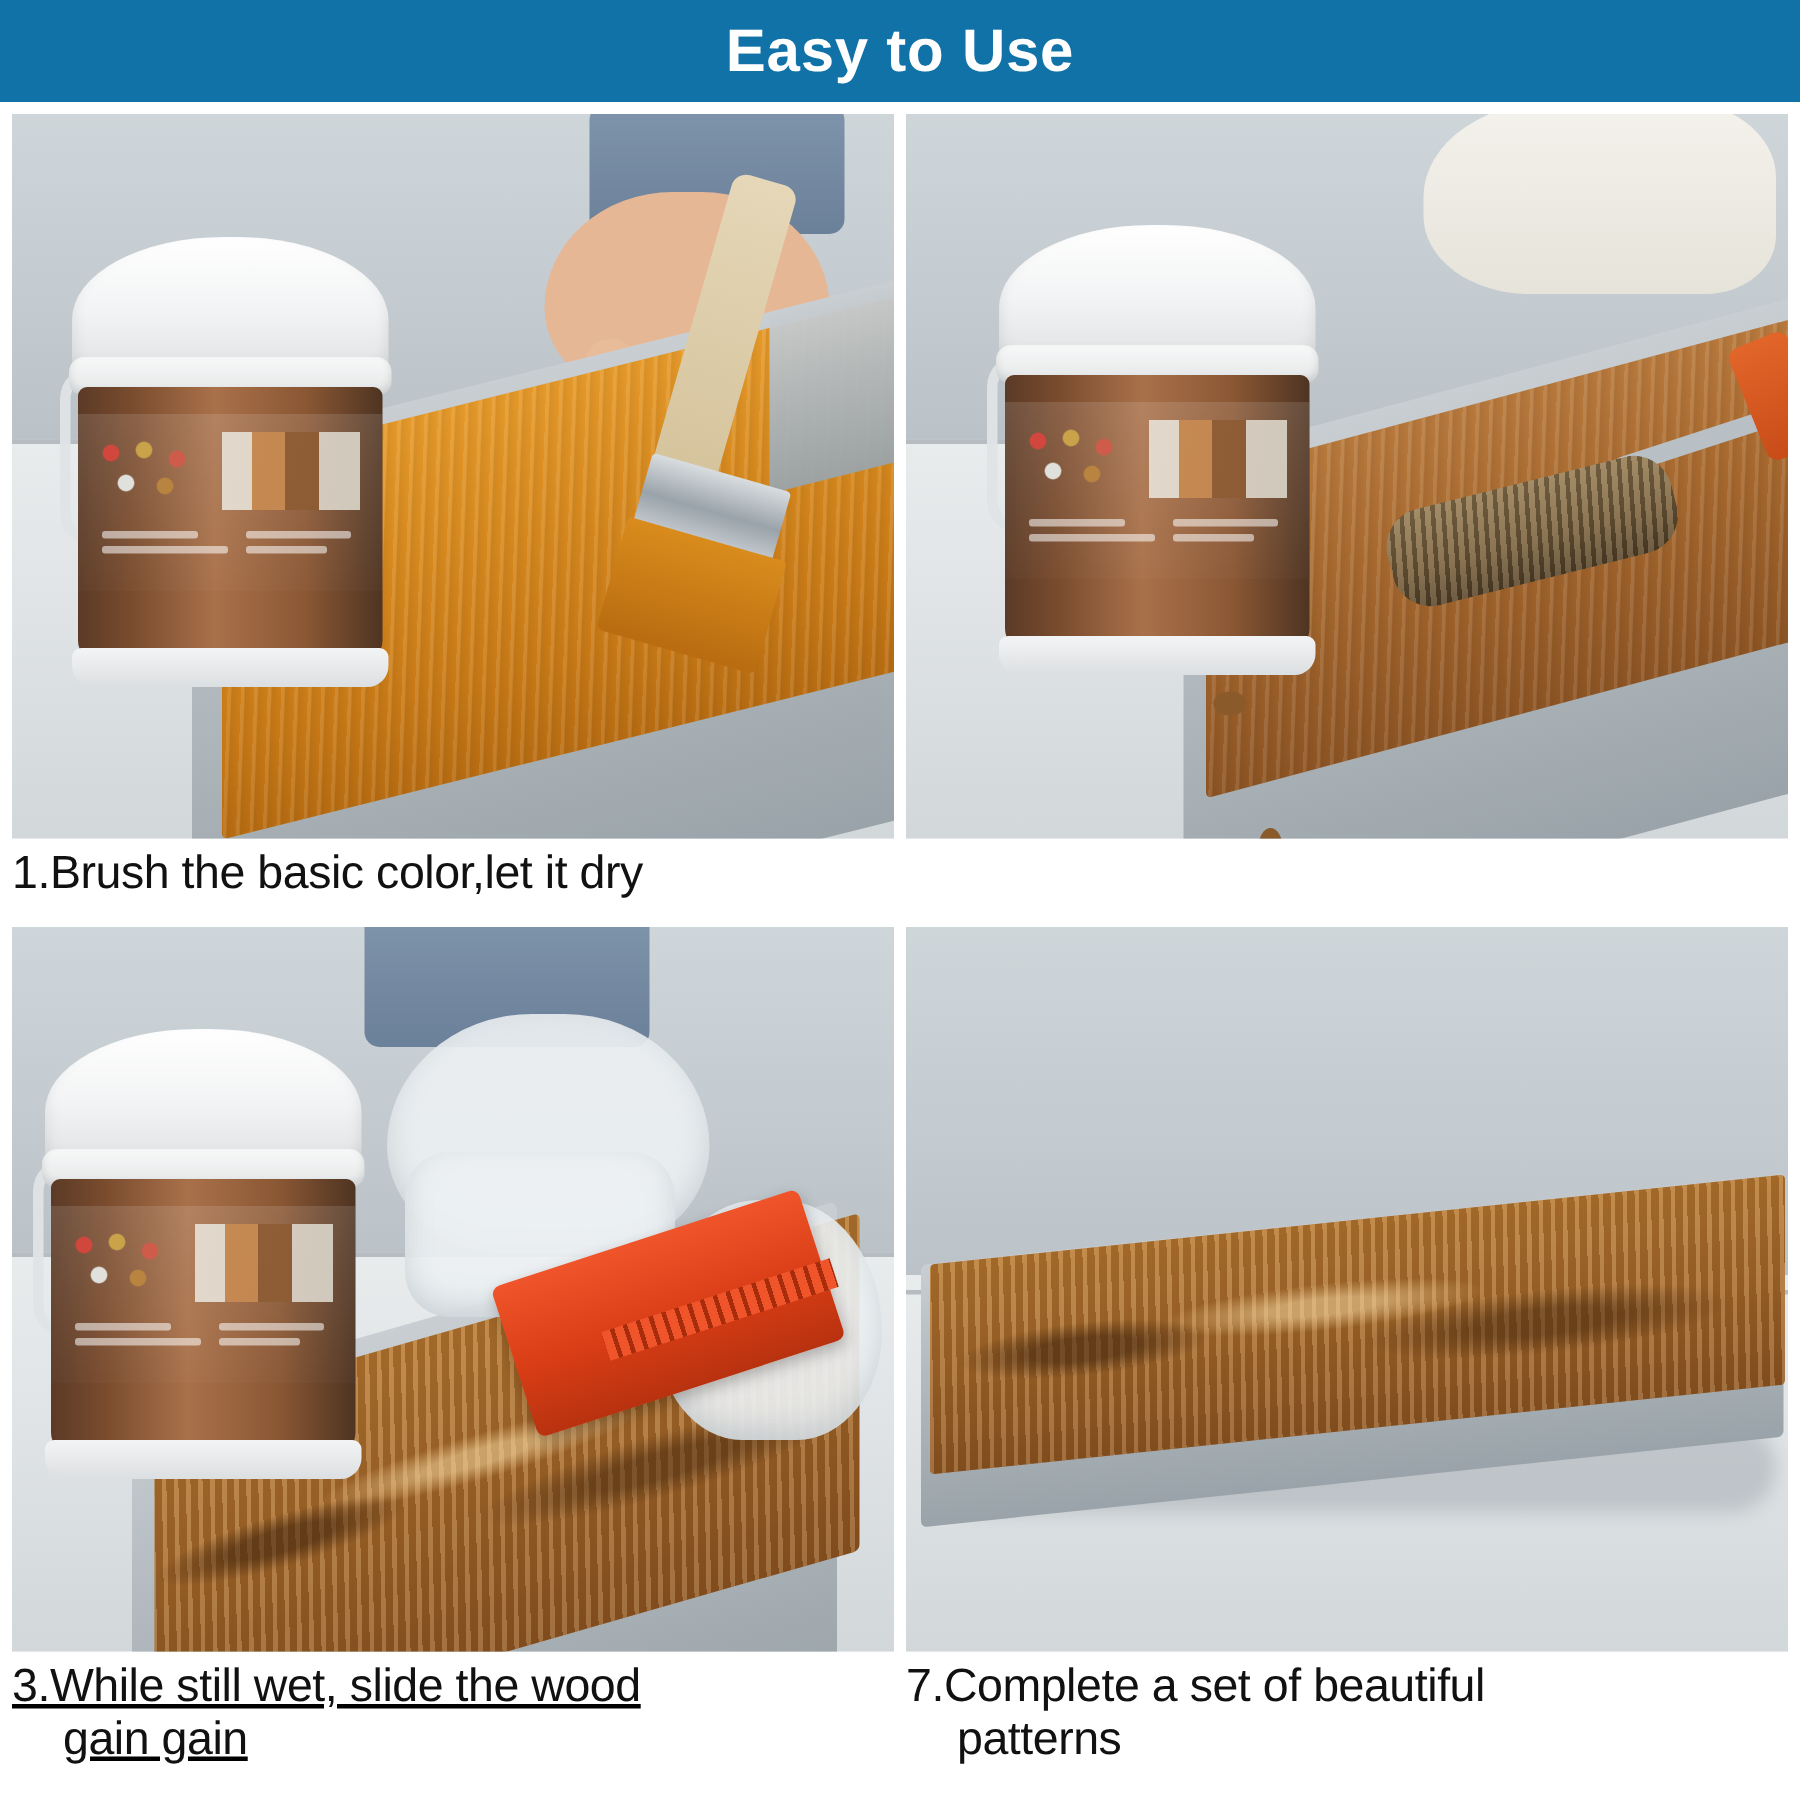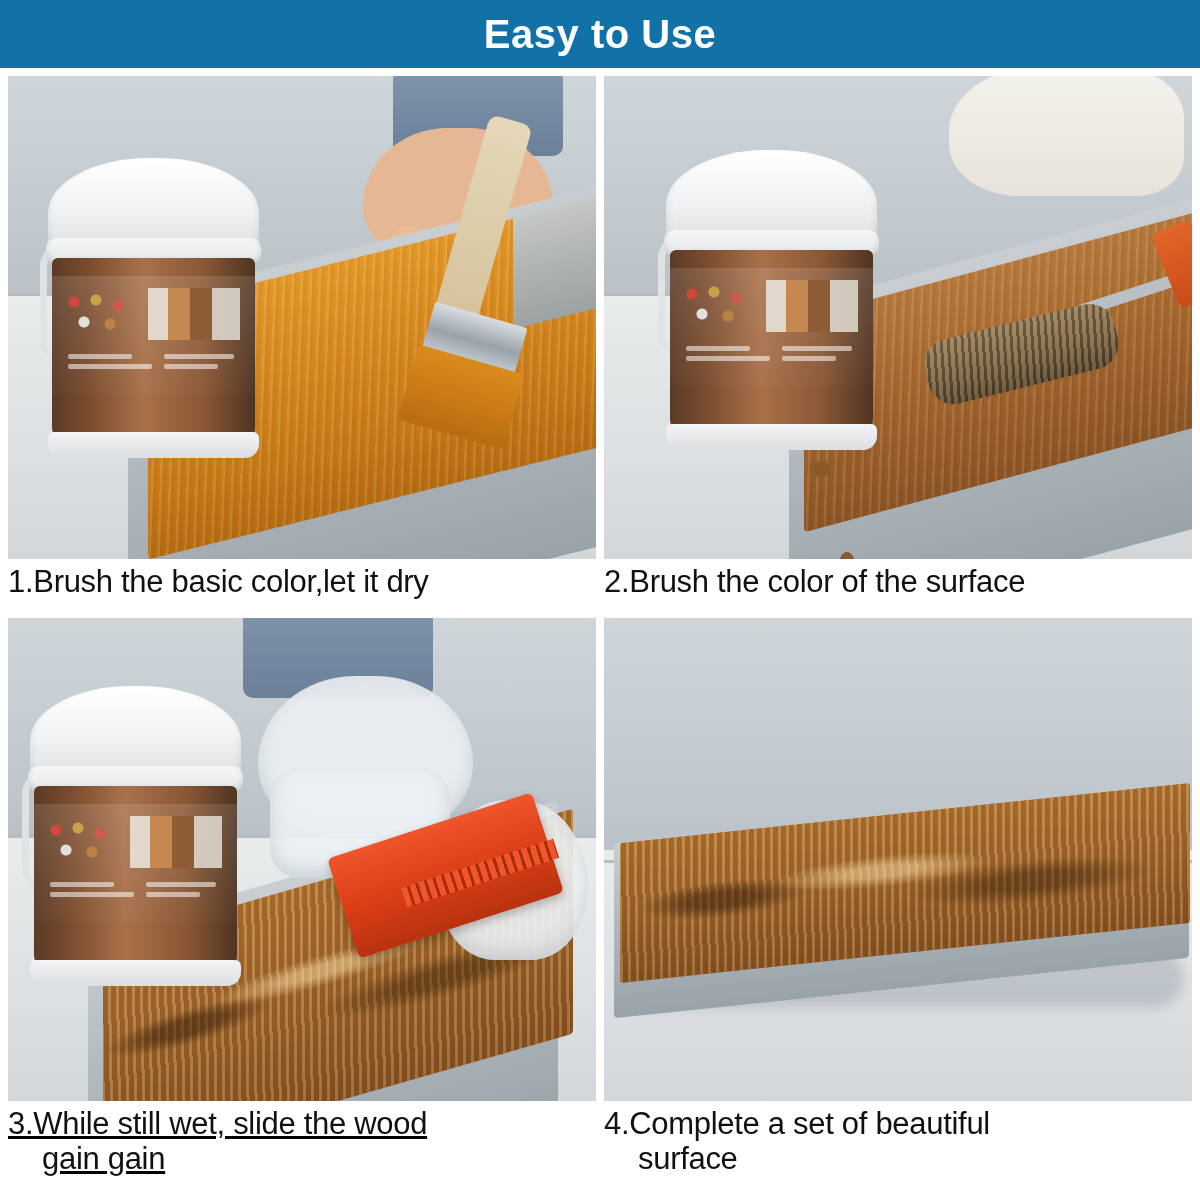--- a/index.html
+++ b/index.html
@@ -400,23 +400,20 @@
             <div class="dots"></div>
             <div class="swatch"></div>
             <div class="txtline" style="left:16px;top:96px;width:64px;"></div>
             <div class="txtline" style="left:16px;top:106px;width:84px;"></div>
             <div class="txtline" style="left:112px;top:96px;width:70px;"></div>
             <div class="txtline" style="left:112px;top:106px;width:54px;"></div>
           </div>
           <div class="foot"></div>
         </div>
       </div>
-      <div class="caption">
-        <span>2.Brush the color of the surface</span>
-      </div>
     </div>
 
     <div class="cell cell-3">
       <div class="photo">
         <div class="wall"></div>
         <div class="table"></div>
         <div class="table-edge"></div>
 
         <div class="board-metal" style="left:80px;top:250px;width:470px;height:330px;transform:skewY(-16deg);border-radius:6px;"></div>
         <div class="wood-finished" style="left:95px;top:258px;width:470px;height:225px;transform:skewY(-16deg);border-radius:4px;">
@@ -460,19 +457,19 @@
         <div class="table-edge" style="top:50%;"></div>
 
         <div class="shadow-soft" style="left:20px;top:330px;width:560px;height:60px;"></div>
 
         <div class="board-metal" style="left:10px;top:195px;width:575px;height:175px;transform:skewY(-6deg);border-radius:4px;"></div>
         <div class="wood-finished" style="left:16px;top:195px;width:570px;height:140px;transform:skewY(-6deg);border-radius:3px;">
           <div class="knots"></div>
         </div>
       </div>
       <div class="caption">
-        <span>4.Complete a set of beautiful</span>
-        <span class="indent">surface</span>
+        <span>7.Complete a set of beautiful</span>
+        <span class="indent">patterns</span>
       </div>
     </div>
 
   </div>
 </div>
 
 </body></html>

